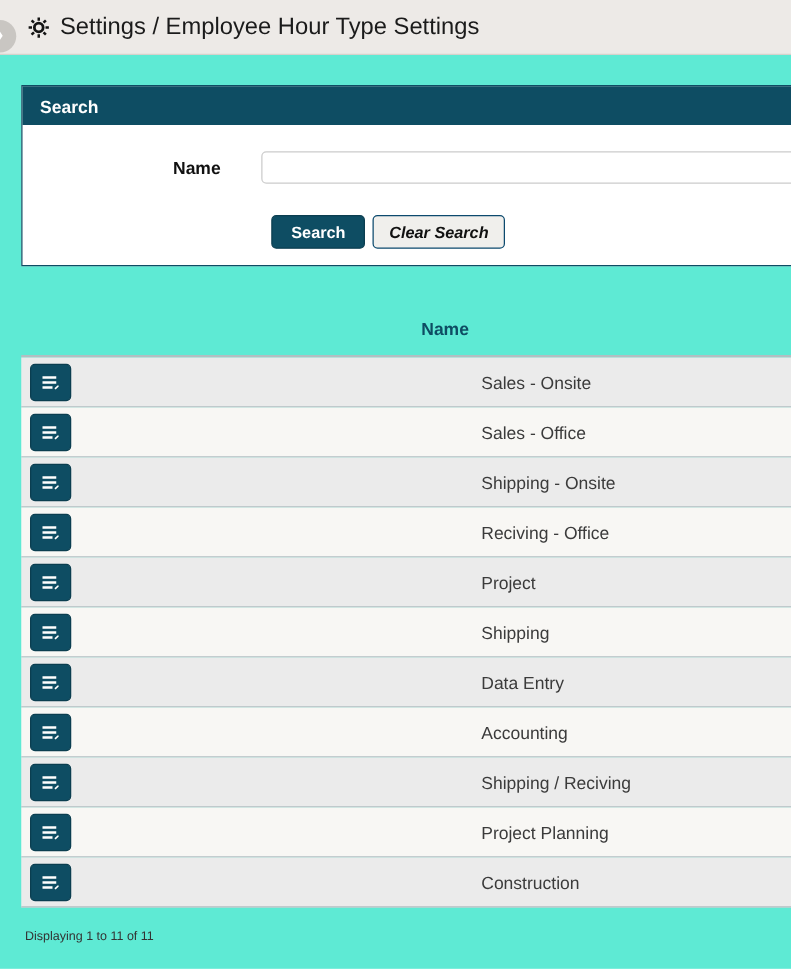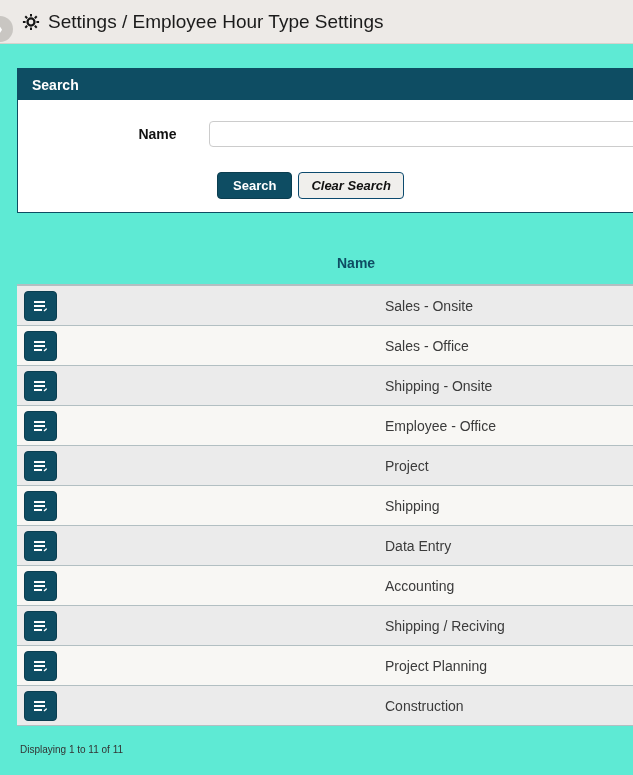--- a/index.html
+++ b/index.html
@@ -163,21 +163,21 @@
     <button class="row-btn">
       <svg width="15" height="13" viewBox="0 0 15 13">
         <g fill="#ffffff">
           <rect x="1" y="1" width="11" height="2"></rect>
           <rect x="1" y="5" width="11" height="2"></rect>
           <rect x="1" y="9" width="8" height="2"></rect>
           <polygon points="10.5,10.5 13.5,8 14,9.2 11.5,11.5"></polygon>
         </g>
       </svg>
     </button>
-    <span class="row-name">Employee - Office</span>
+    <span class="row-name">Reciving - Office</span>
   </div>
 
   <div class="row">
     <button class="row-btn">
       <svg width="15" height="13" viewBox="0 0 15 13">
         <g fill="#ffffff">
           <rect x="1" y="1" width="11" height="2"></rect>
           <rect x="1" y="5" width="11" height="2"></rect>
           <rect x="1" y="9" width="8" height="2"></rect>
           <polygon points="10.5,10.5 13.5,8 14,9.2 11.5,11.5"></polygon>

